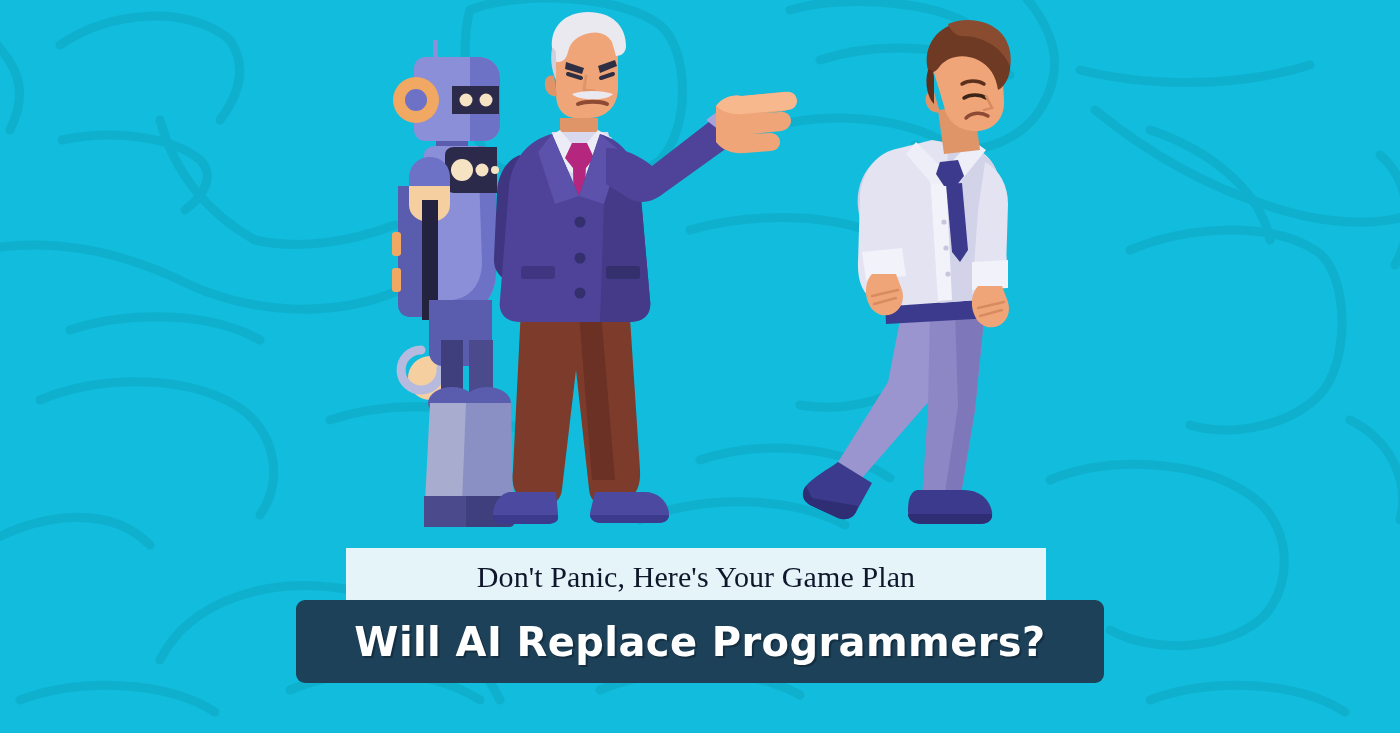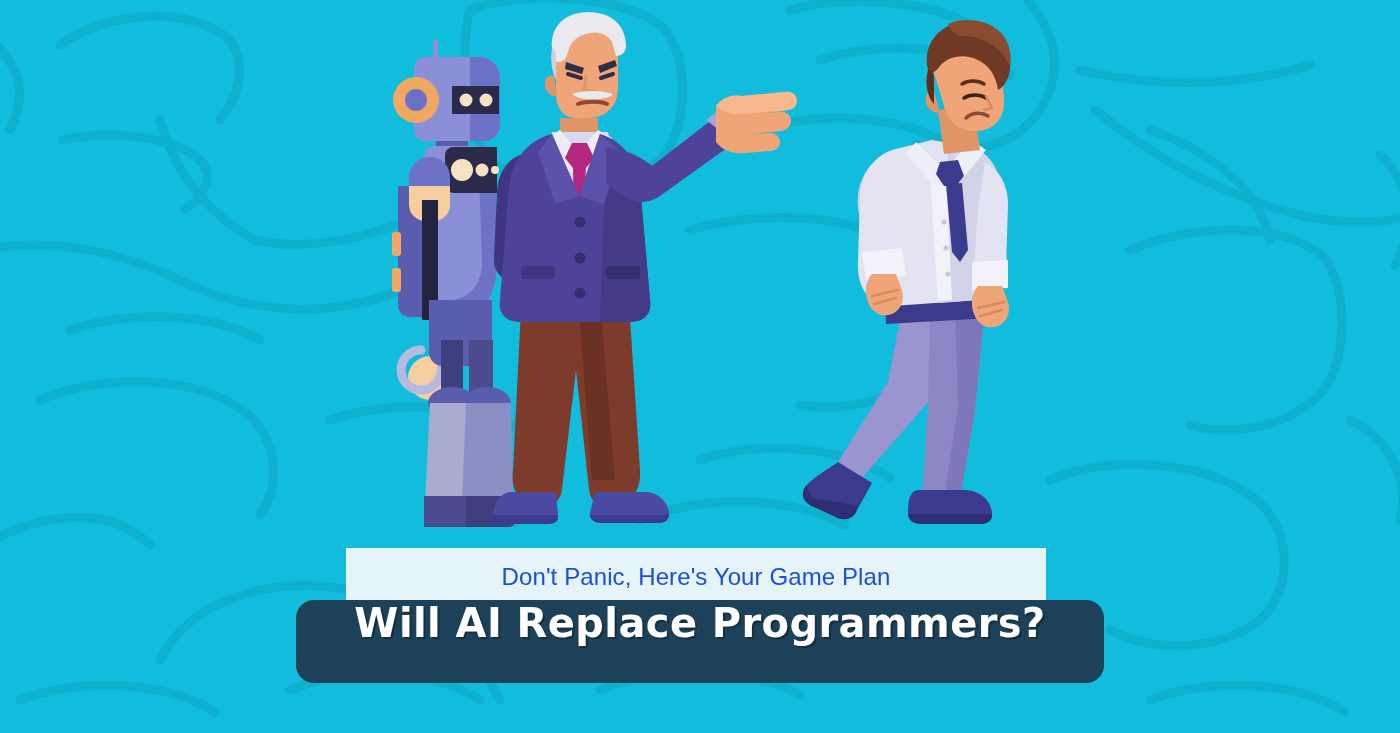--- a/index.html
+++ b/index.html
@@ -29,34 +29,34 @@
     width:1400px; height:140px;
   }
   #subtitle-banner {
     position:absolute;
     left:346px; top:0px;
     width:700px; height:57px;
     background:#e4f4f9;
     display:flex; align-items:center; justify-content:center;
   }
   #subtitle-text {
-    font-family:Liberation Sans, sans-serif;
-    font-size:24px;
+    font-family:Liberation Serif, serif;
+    font-size:30px;
     font-weight:400;
     letter-spacing:0.1px;
-    color:#1d4ed8;
+    color:#0f172a;
     white-space:nowrap;
   }
   #title-banner {
     position:absolute;
     left:296px; top:52px;
     width:808px; height:83px;
     background:#1d4159;
-    border-radius:18px;
-    display:flex; justify-content:center;
+    border-radius:9px;
+    display:flex; align-items:center; justify-content:center;
   }
   #title-text {
     font-family:"DejaVu Sans", sans-serif;
     font-size:40px;
     font-weight:700;
     letter-spacing:0.4px;
     color:#ffffff;
     white-space:nowrap;
     text-shadow:2px 2px 0 rgba(12,32,46,0.55);
   }

